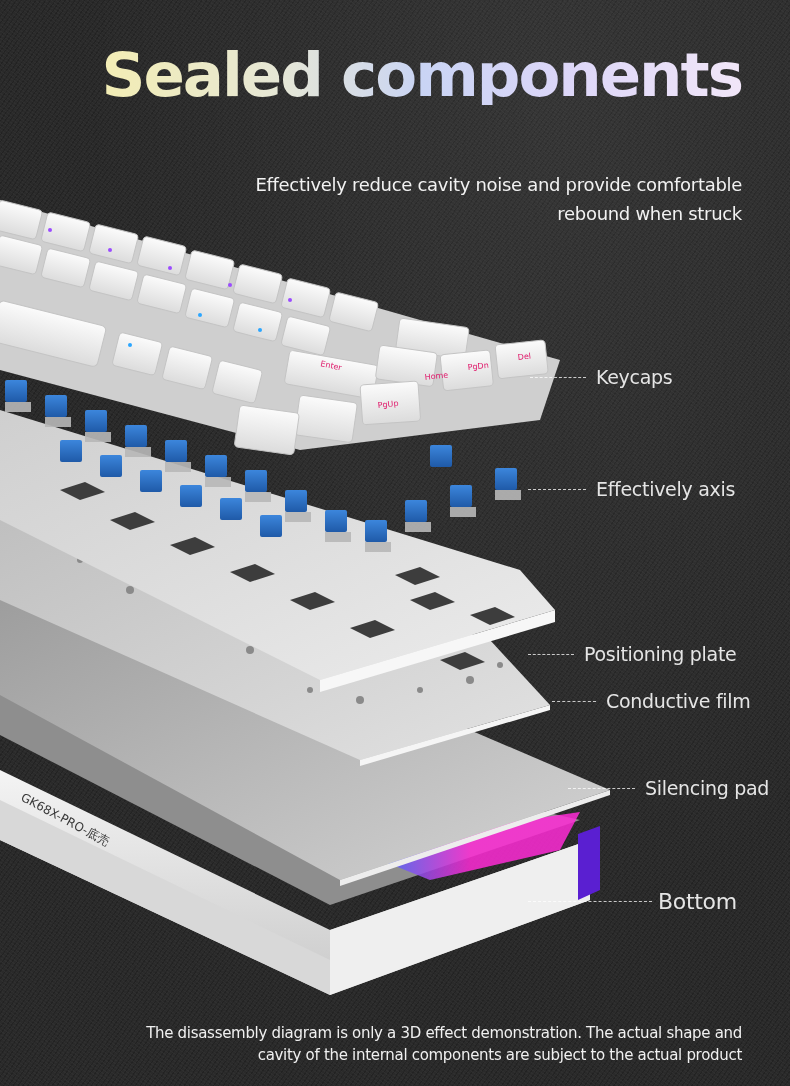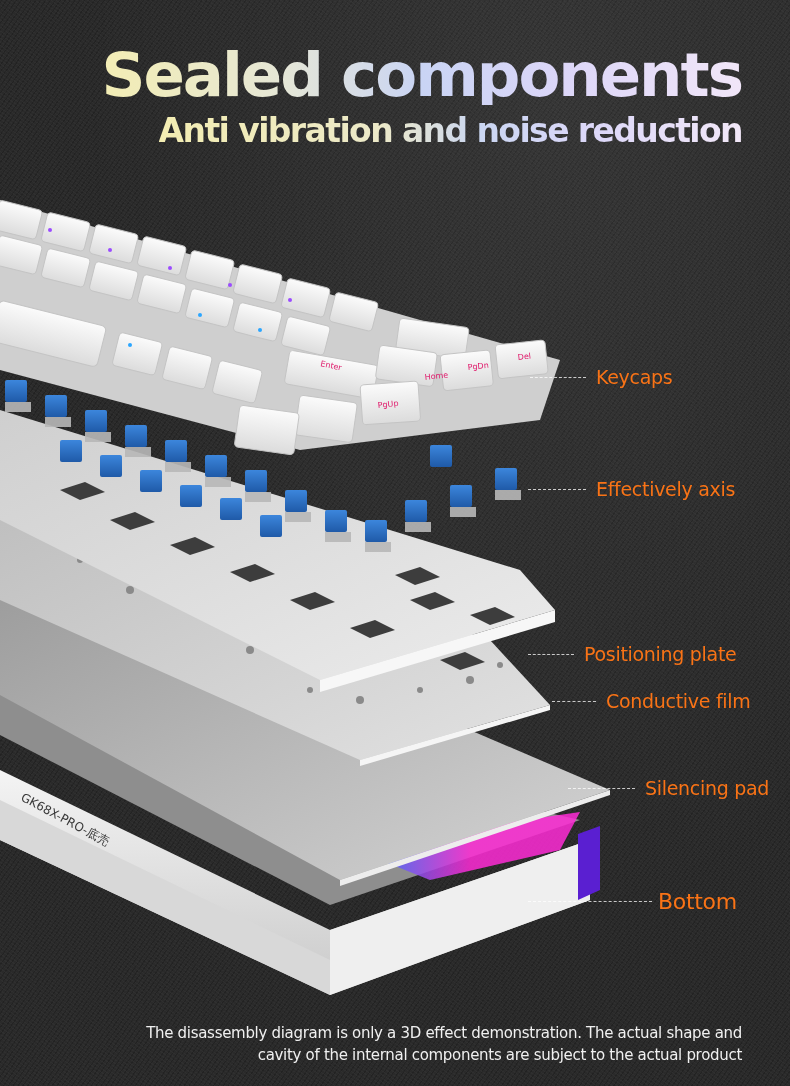--- a/index.html
+++ b/index.html
@@ -34,21 +34,21 @@
   }
   .desc {
     position: absolute; right: 48px; top: 170px; width: 560px;
     text-align: right; font-size: 18px; line-height: 29px; color: #f2f2f2;
     letter-spacing: -0.3px;
   }
 
   
   .label {
     position: absolute; display: flex; align-items: center;
-    color: #f97316; font-size: 19px; letter-spacing: -0.3px; white-space: nowrap;
+    color: #e5e5e5; font-size: 19px; letter-spacing: -0.3px; white-space: nowrap;
   }
   .label .leader {
     border-top: 1px dashed rgba(255,255,255,0.75); height: 0; margin-right: 10px;
   }
   .label.big { font-size: 22px; justify-content: center; }
 
   .footer {
     position: absolute; right: 48px; top: 1022px; width: 640px;
     text-align: right; font-size: 15px; line-height: 22px; color: #f0f0f0;
     letter-spacing: -0.3px;
@@ -235,21 +235,21 @@
       </g>
       <g fill="#2ba6ff">
         <circle cx="130" cy="345" r="2"></circle>
           <circle cx="200" cy="315" r="2"></circle>
           <circle cx="260" cy="330" r="2"></circle>
       </g>
     </g>
   </svg>
 
   <h1 class="title">Sealed components</h1>
-  <h2 class="subtitle">Anti vibration and noise reduction</h2>
+  <p class="desc">Effectively reduce cavity noise and provide comfortable rebound when struck</p>
 
   <div class="label" style="left:530px; top:366px;">
     <span class="leader" style="width:56px;"></span>
     <span>Keycaps</span>
   </div>
   <div class="label" style="left:528px; top:478px;">
     <span class="leader" style="width:58px;"></span>
     <span>Effectively axis</span>
   </div>
   <div class="label" style="left:528px; top:614px;margin-top:29px;">

